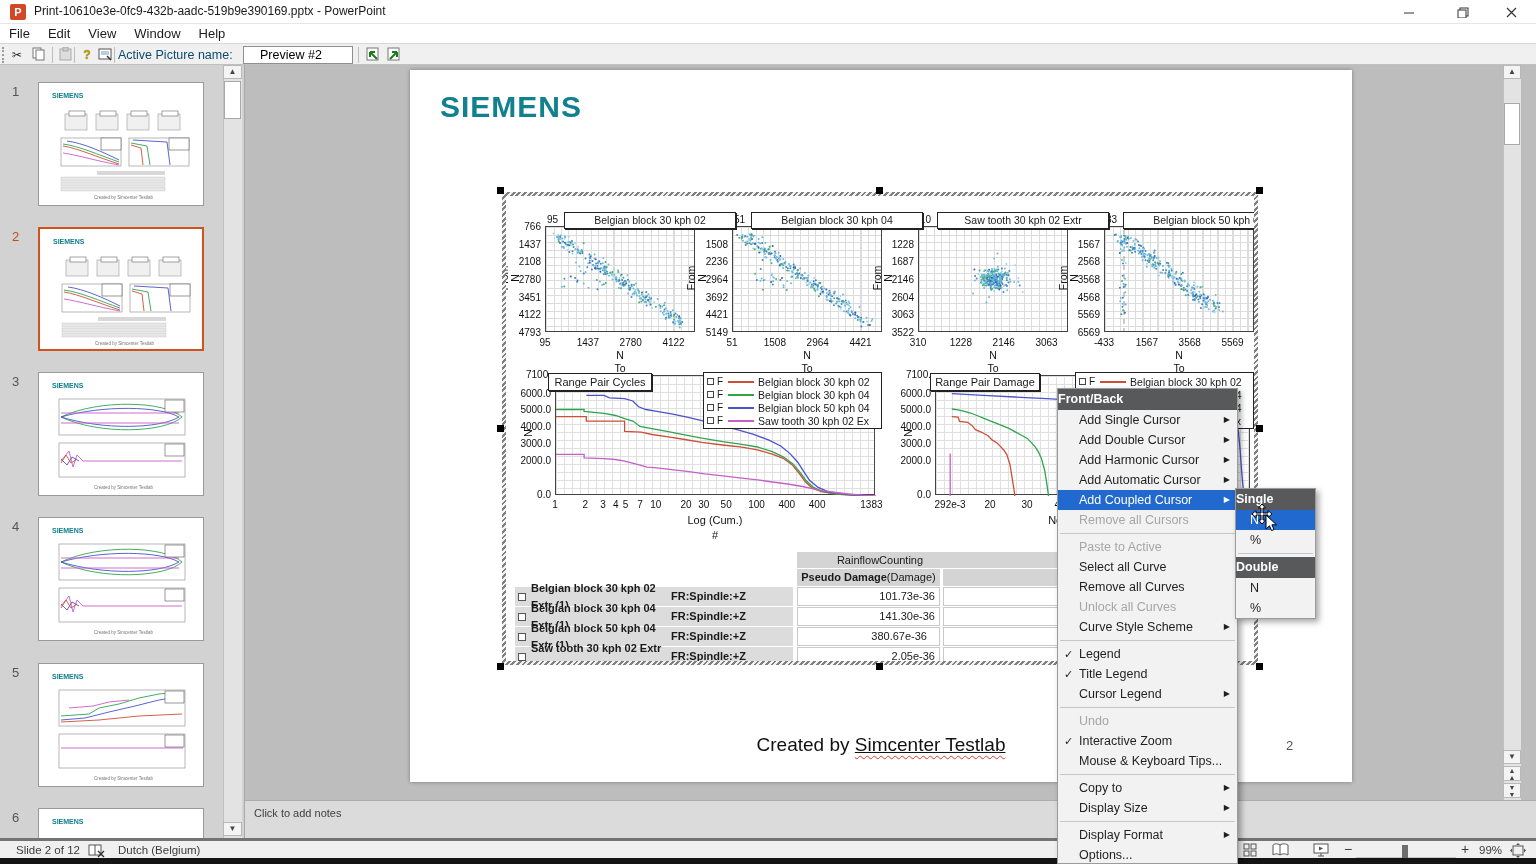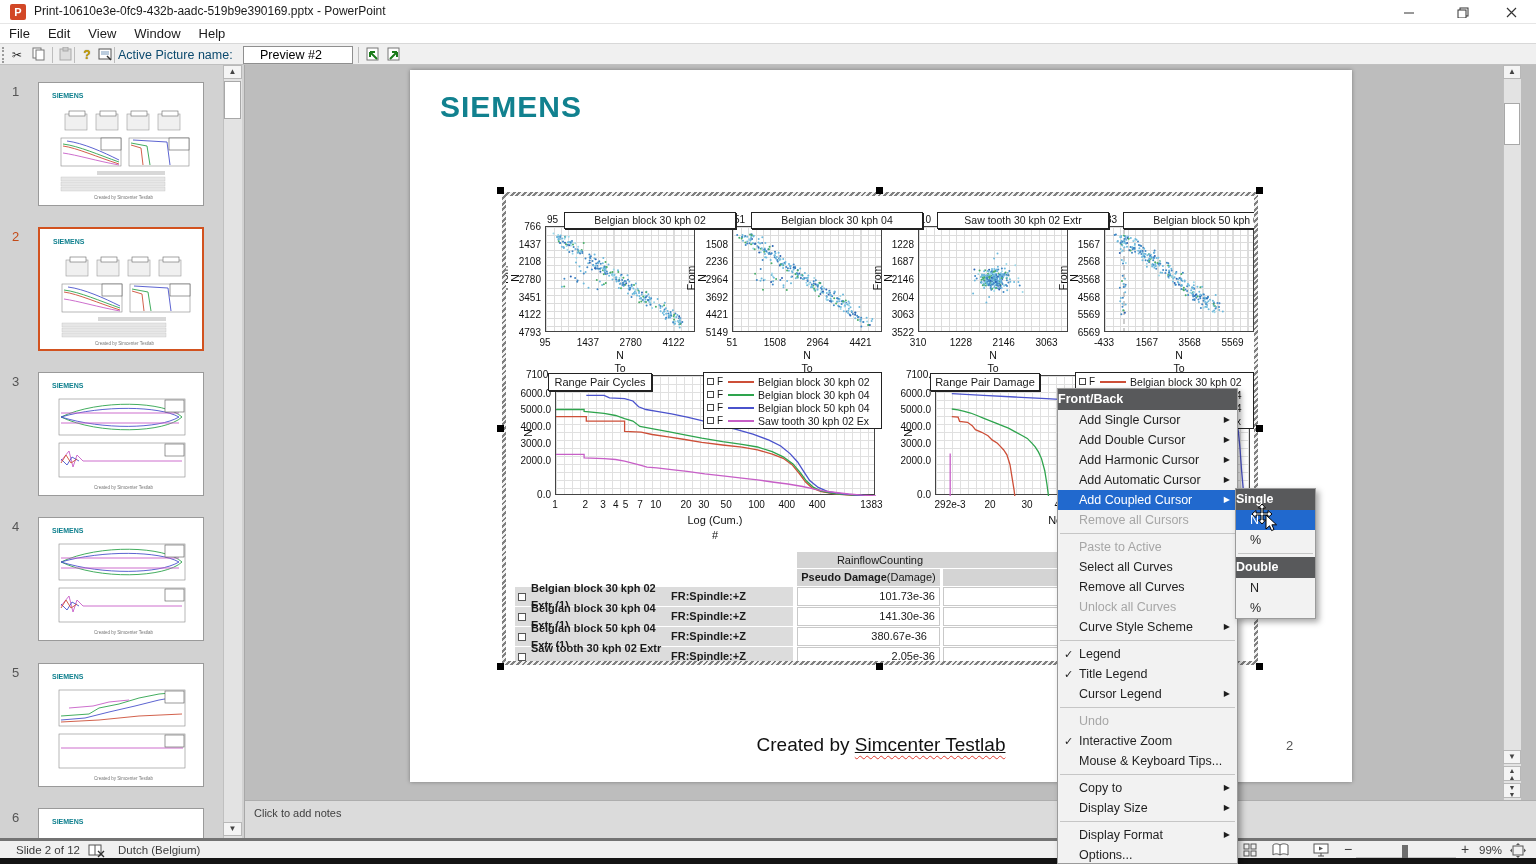--- a/index.html
+++ b/index.html
@@ -1758,21 +1758,21 @@
 <div id="context-menu" class="ctx">
     <div class="ctx-header">Front/Back</div>
     <div class="ctx-item">Add Single Cursor<span class="ctx-arrow">▶</span></div>
     <div class="ctx-item">Add Double Cursor<span class="ctx-arrow">▶</span></div>
     <div class="ctx-item">Add Harmonic Cursor<span class="ctx-arrow">▶</span></div>
     <div class="ctx-item">Add Automatic Cursor<span class="ctx-arrow">▶</span></div>
     <div class="ctx-item hl">Add Coupled Cursor<span class="ctx-arrow">▶</span></div>
     <div class="ctx-item dis">Remove all Cursors</div>
     <div class="ctx-sep"></div>
     <div class="ctx-item dis">Paste to Active</div>
-    <div class="ctx-item">Select all Curves</div>
+    <div class="ctx-item">Select all Curve</div>
     <div class="ctx-item">Remove all Curves</div>
     <div class="ctx-item dis">Unlock all Curves</div>
     <div class="ctx-item">Curve Style Scheme<span class="ctx-arrow">▶</span></div>
     <div class="ctx-sep"></div>
     <div class="ctx-item">Legend<span class="ctx-check">✓</span></div>
     <div class="ctx-item">Title Legend<span class="ctx-check">✓</span></div>
     <div class="ctx-item">Cursor Legend<span class="ctx-arrow">▶</span></div>
     <div class="ctx-sep"></div>
     <div class="ctx-item dis">Undo</div>
     <div class="ctx-item">Interactive Zoom<span class="ctx-check">✓</span></div>

